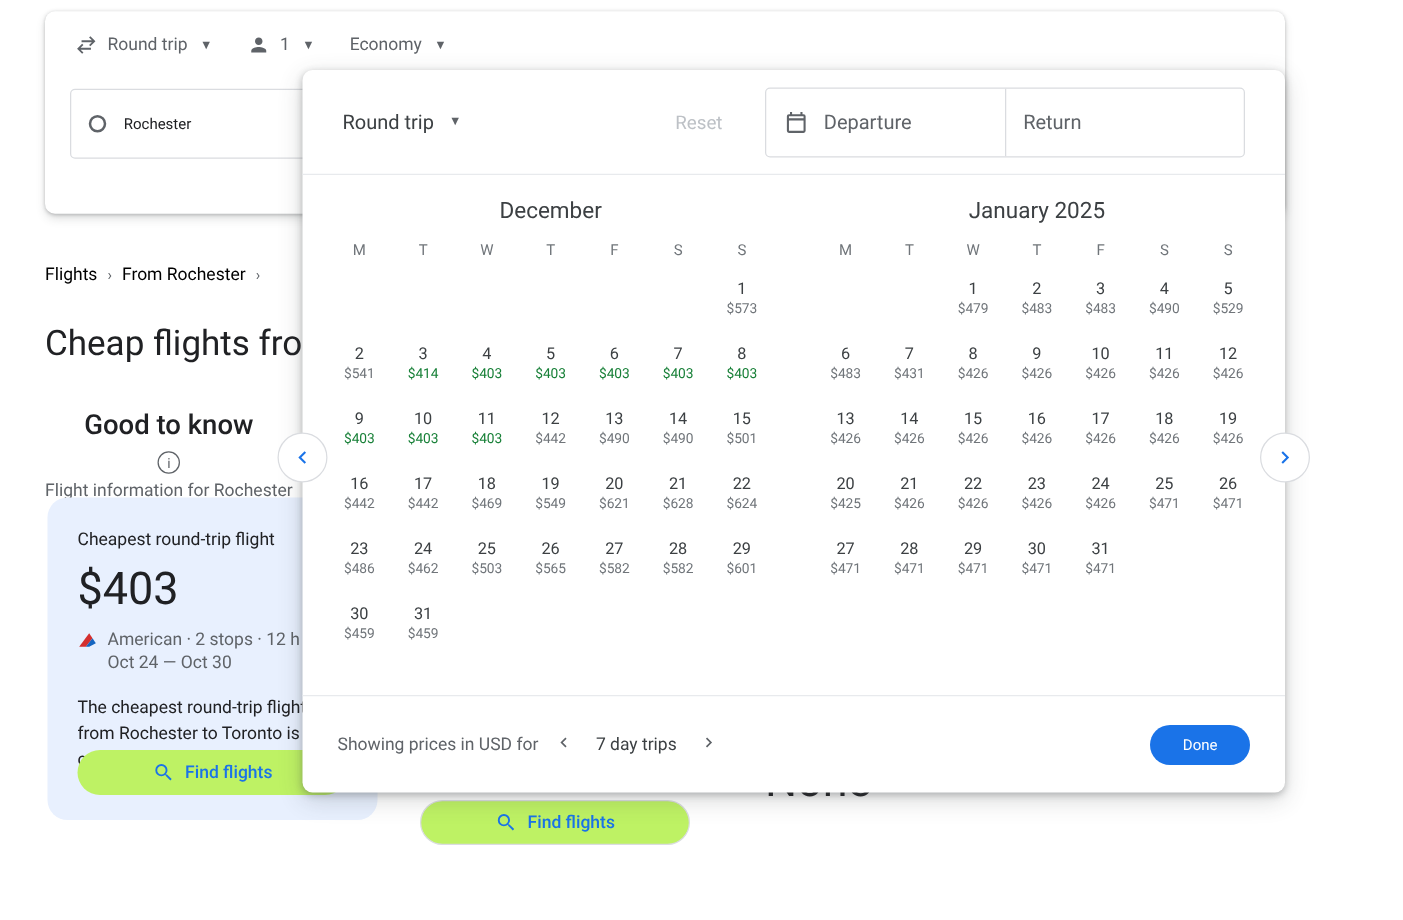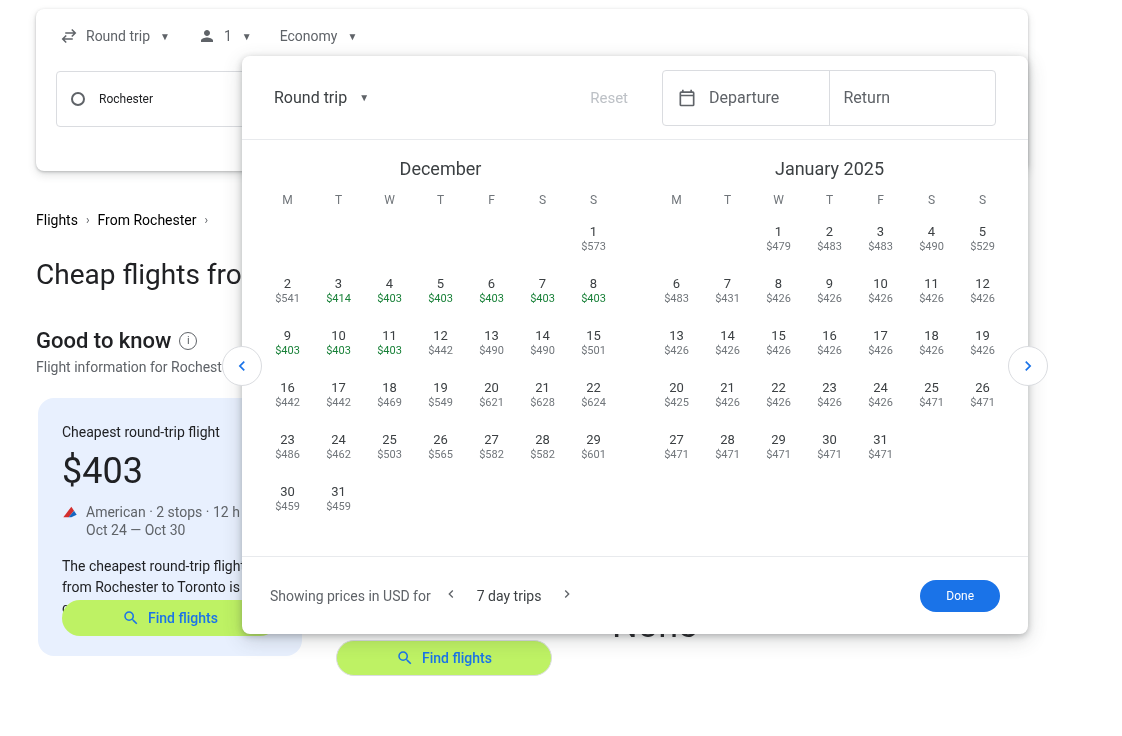--- a/index.html
+++ b/index.html
@@ -69,21 +69,21 @@
     margin:0;
   }
   .section-head {
     position:absolute;
     left:36px;
     top:328px;
     display:flex;
     flex-direction:column;
     gap:6px;
   }
-  .section-head .row { display:flex; align-items:center; gap:8px;}
+  .section-head .row { display:flex; align-items:center; gap:8px;flex-direction:column;}
   .section-head h2 { font-size:22px; font-weight:500; margin:0;}
   .info-circ { width:18px;height:18px;border:1.5px solid #5f6368;border-radius:50%;display:flex;align-items:center;justify-content:center;font-size:11px;color:#5f6368;}
   .section-head .sub { color:#5f6368; font-size:14px;}
   .result-card {
     position:absolute;
     left:38px;
     top:398px;
     width:264px;
     height:258px;
     background:#e8f0fe;
@@ -154,21 +154,21 @@
     border-bottom:1px solid #e8eaed;
   }
   .trip-sel { display:flex; align-items:center; gap:10px; font-size:16px; color:#3c4043; cursor:pointer;}
   .spacer { flex:1; }
   .reset { color:#bdc1c6; font-size:15px; margin-right:20px;}
   .date-fields {
     display:flex;
     border:1px solid #dadce0;
     border-radius:4px;
     height:56px;
-    width:334px;
+    width:384px;
   }
   .df { display:flex; align-items:center; flex:1; padding:0 14px; gap:12px; color:#5f6368; font-size:16px;}
   .df + .df { border-left:1px solid #dadce0;}
   .cal-icon { width:20px; height:20px;}
   .months {
     display:flex;
     padding:18px 20px 0 20px;
     gap:32px;
     position:relative;
   }

